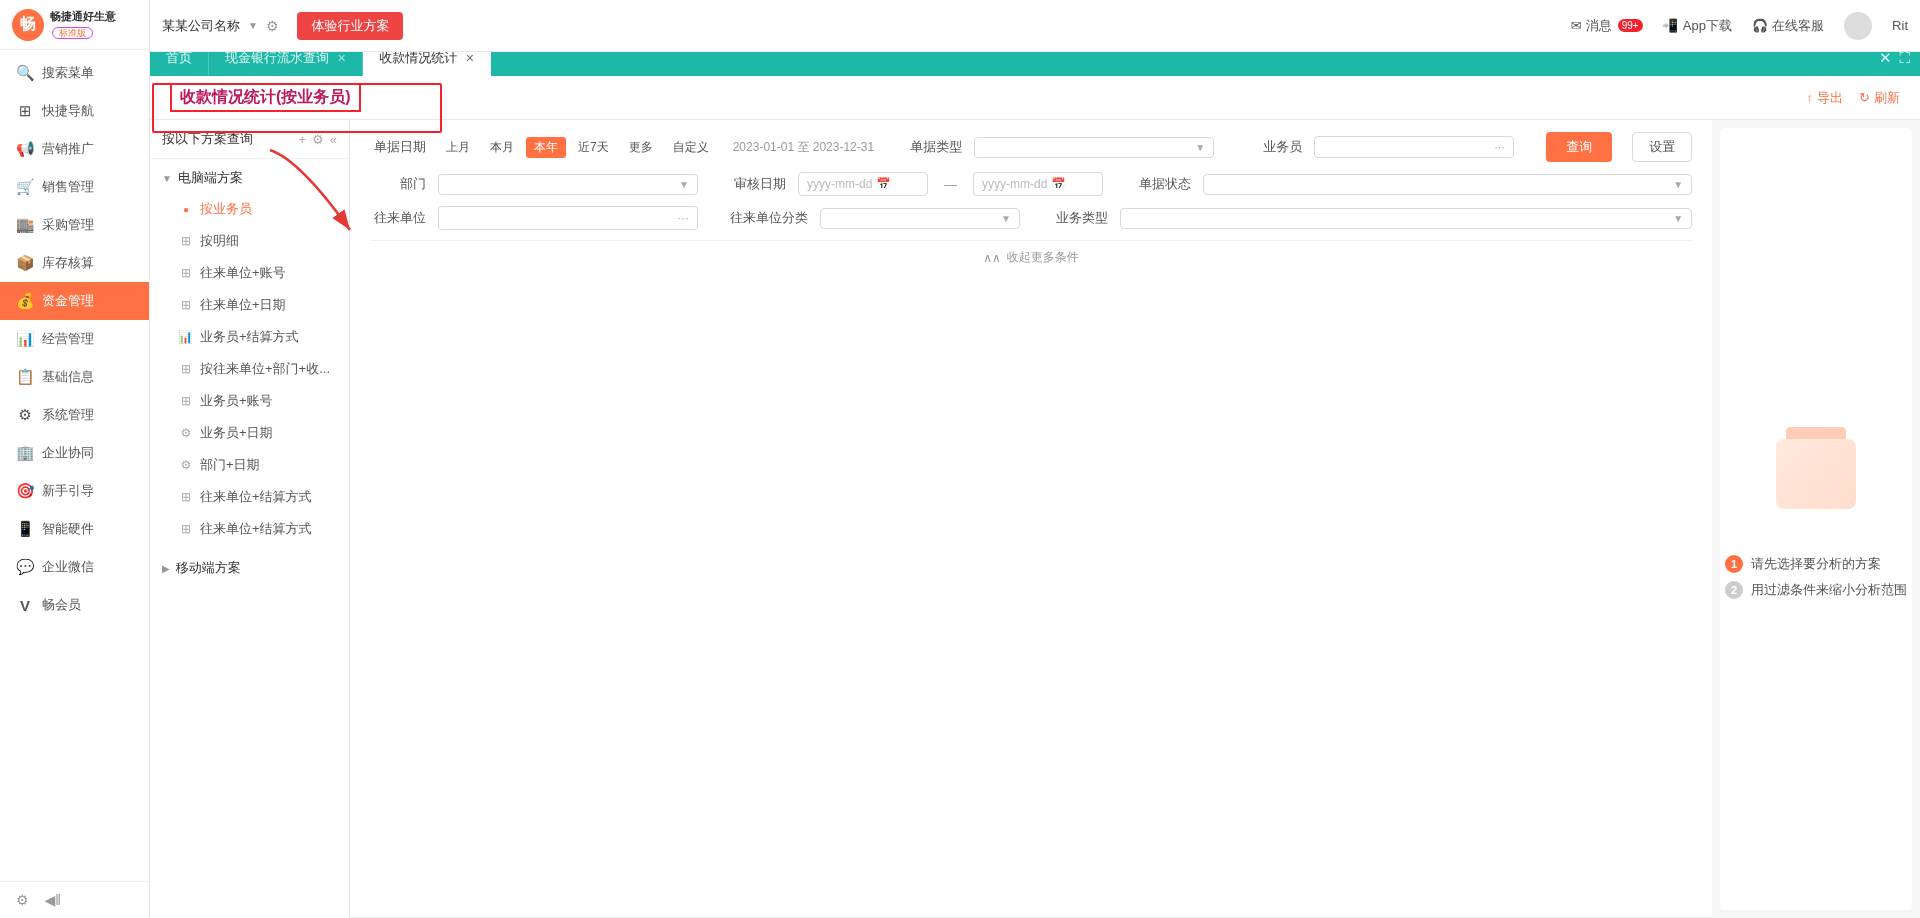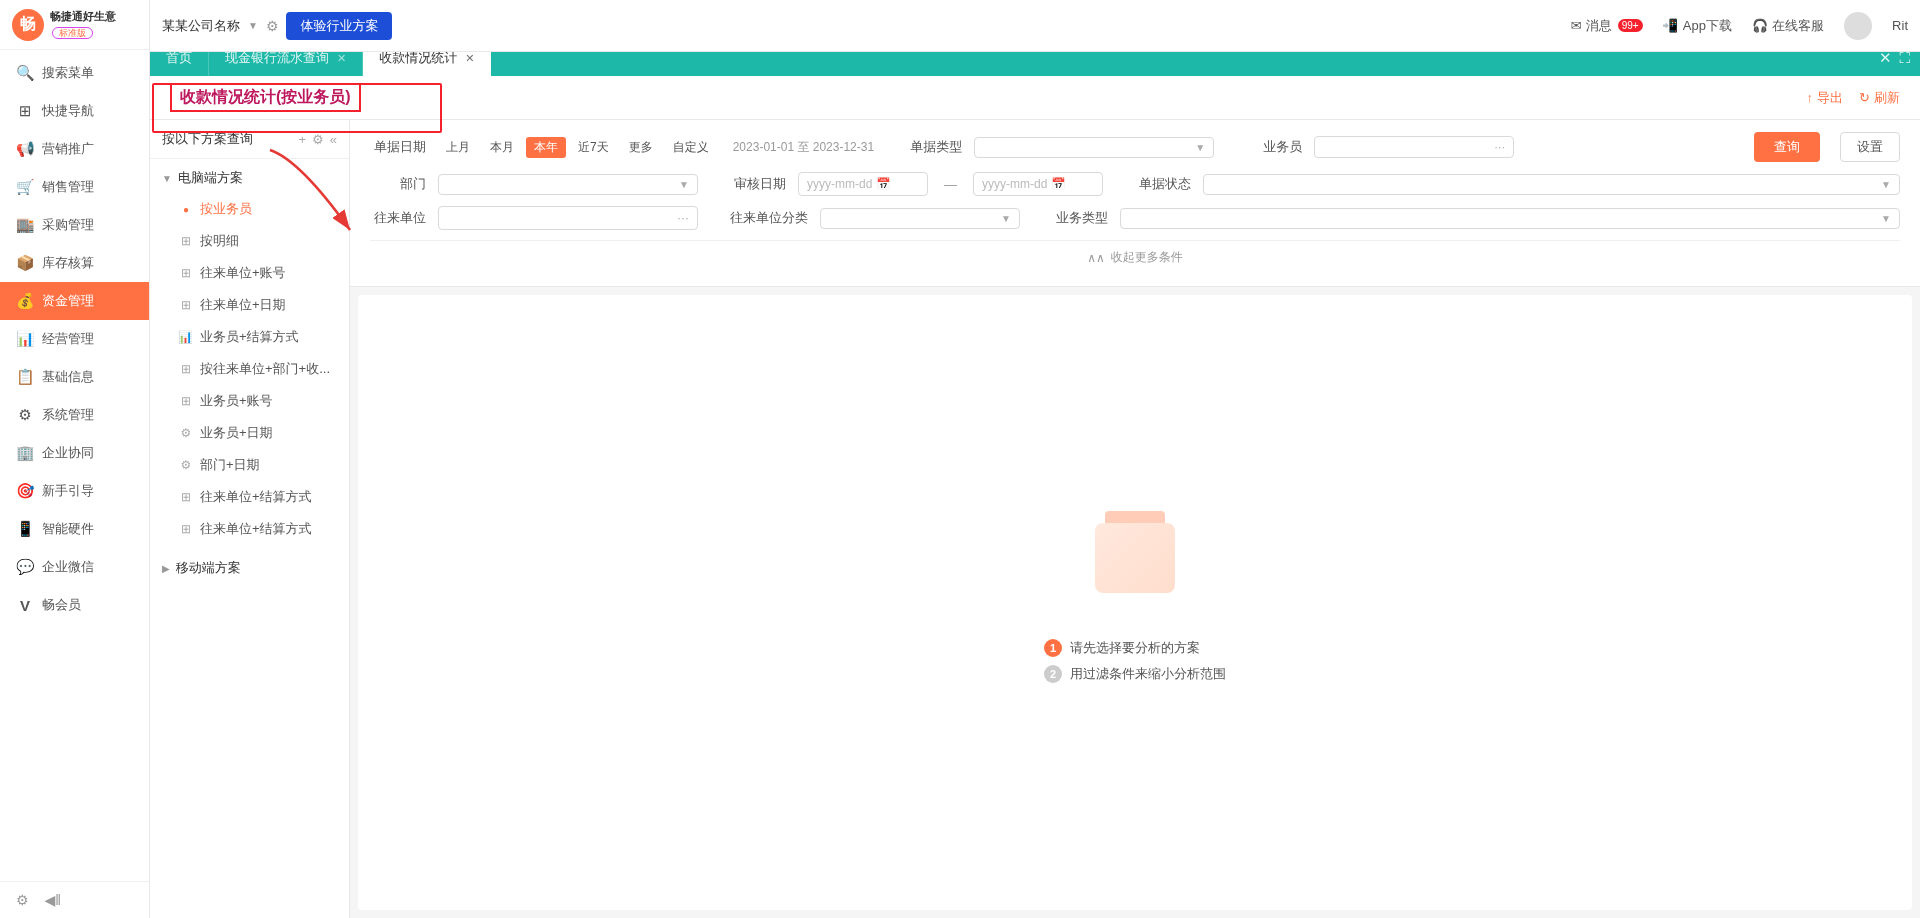--- a/index.html
+++ b/index.html
@@ -30,27 +30,28 @@
     .top-bar-arrow {
       color: #999;
       font-size: 10px;
     }
     .top-bar-gear {
       color: #999;
       font-size: 14px;
       cursor: pointer;
     }
     .top-bar-trial-btn {
-      background: #1d4ed8;
+      background: #ef4444;
       color: #fff;
       border: none;
       border-radius: 4px;
       padding: 5px 14px;
       font-size: 13px;
       cursor: pointer;
+      margin-left: 11px;
     }
     .top-bar-right {
       display: flex;
       align-items: center;
       gap: 20px;
       font-size: 13px;
       color: #555;
     }
     .top-bar-badge {
       background: #f5222d;
@@ -288,21 +289,20 @@
       gap: 6px;
     }
     .scheme-item.active { color: #ff7043; }
     .scheme-item-icon { font-size: 12px; color: #aaa; width: 16px; text-align: center; }
     .scheme-item.active .scheme-item-icon { color: #ff7043; }
 
     
     .right-panel {
       flex: 1;
       display: flex;
-      flex-direction: column;
       overflow: hidden;
     }
     .filter-section {
       background: #fff;
       padding: 12px 20px;
       border-bottom: 1px solid #e8e8e8;
     }
     .filter-row {
       display: flex;
       align-items: center;

